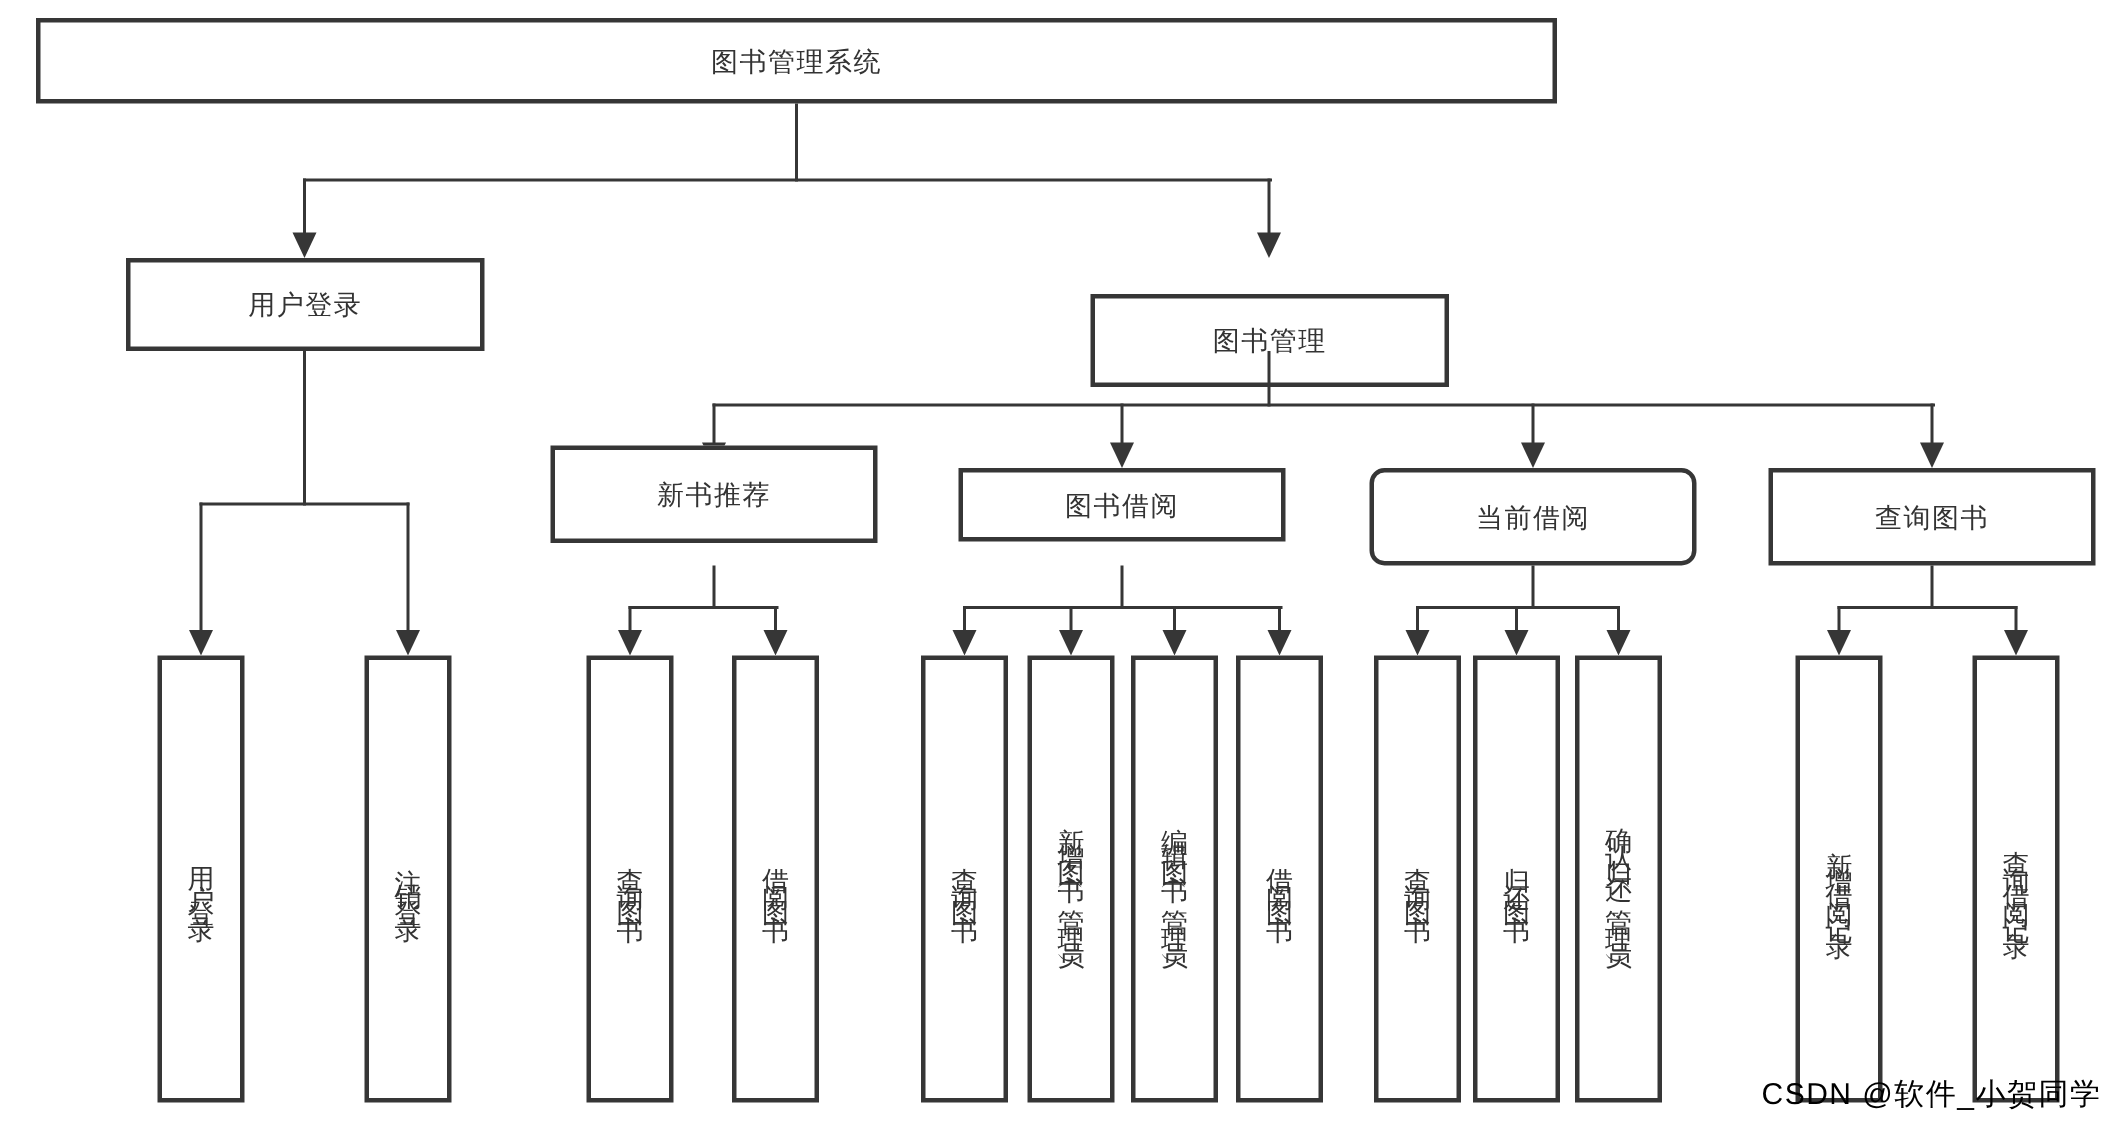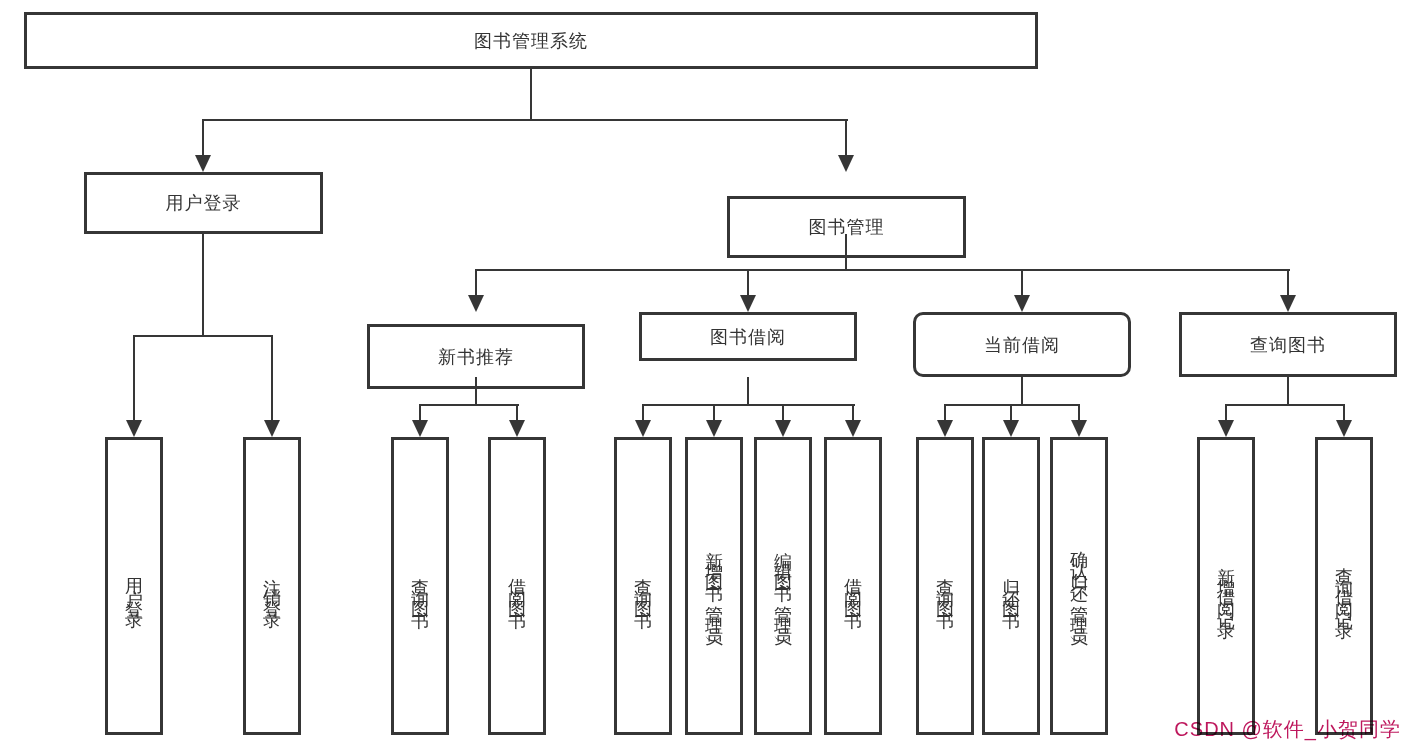--- a/index.html
+++ b/index.html
@@ -36,21 +36,21 @@
     width: 0; height: 0;
     border-left: 8px solid transparent;
     border-right: 8px solid transparent;
     border-top: 17px solid #363636;
   }
   .watermark {
     position: absolute;
     right: 4px;
     bottom: 4px;
     font-size: 20px;
-    color: #be185d;
+    color: #000000;
     mix-blend-mode: multiply;
     letter-spacing: 1px;
     z-index: 10;
   }
 </style>
 </head>
 <body>
 
 <div class="canvas">
 
@@ -90,21 +90,21 @@
   <div class="hline" style="left:475px; top:269px; width:815px; height:2px;"></div>
   <div class="vline" style="left:475px; top:269px; width:2px; height:32px;"></div>
   <div class="arrow" style="left:468px; top:295px;"></div>
   <div class="vline" style="left:747px; top:269px; width:2px; height:32px;"></div>
   <div class="arrow" style="left:740px; top:295px;"></div>
   <div class="vline" style="left:1021px; top:269px; width:2px; height:32px;"></div>
   <div class="arrow" style="left:1014px; top:295px;"></div>
   <div class="vline" style="left:1287px; top:269px; width:2px; height:32px;"></div>
   <div class="arrow" style="left:1280px; top:295px;"></div>
 
-  <div class="box hbox" style="left:367px; top:324px; width:218px; height:65px;">
+  <div class="box hbox" style="left:367px; top:297px; width:218px; height:65px;">
     <span>新书推荐</span>
   </div>
   <div class="box hbox" style="left:639px; top:312px; width:218px; height:49px;">
     <span>图书借阅</span>
   </div>
   <div class="box hbox" style="left:913px; top:312px; width:218px; height:65px;border-radius:10px;">
     <span>当前借阅</span>
   </div>
   <div class="box hbox" style="left:1179px; top:312px; width:218px; height:65px;">
     <span>查询图书</span>

